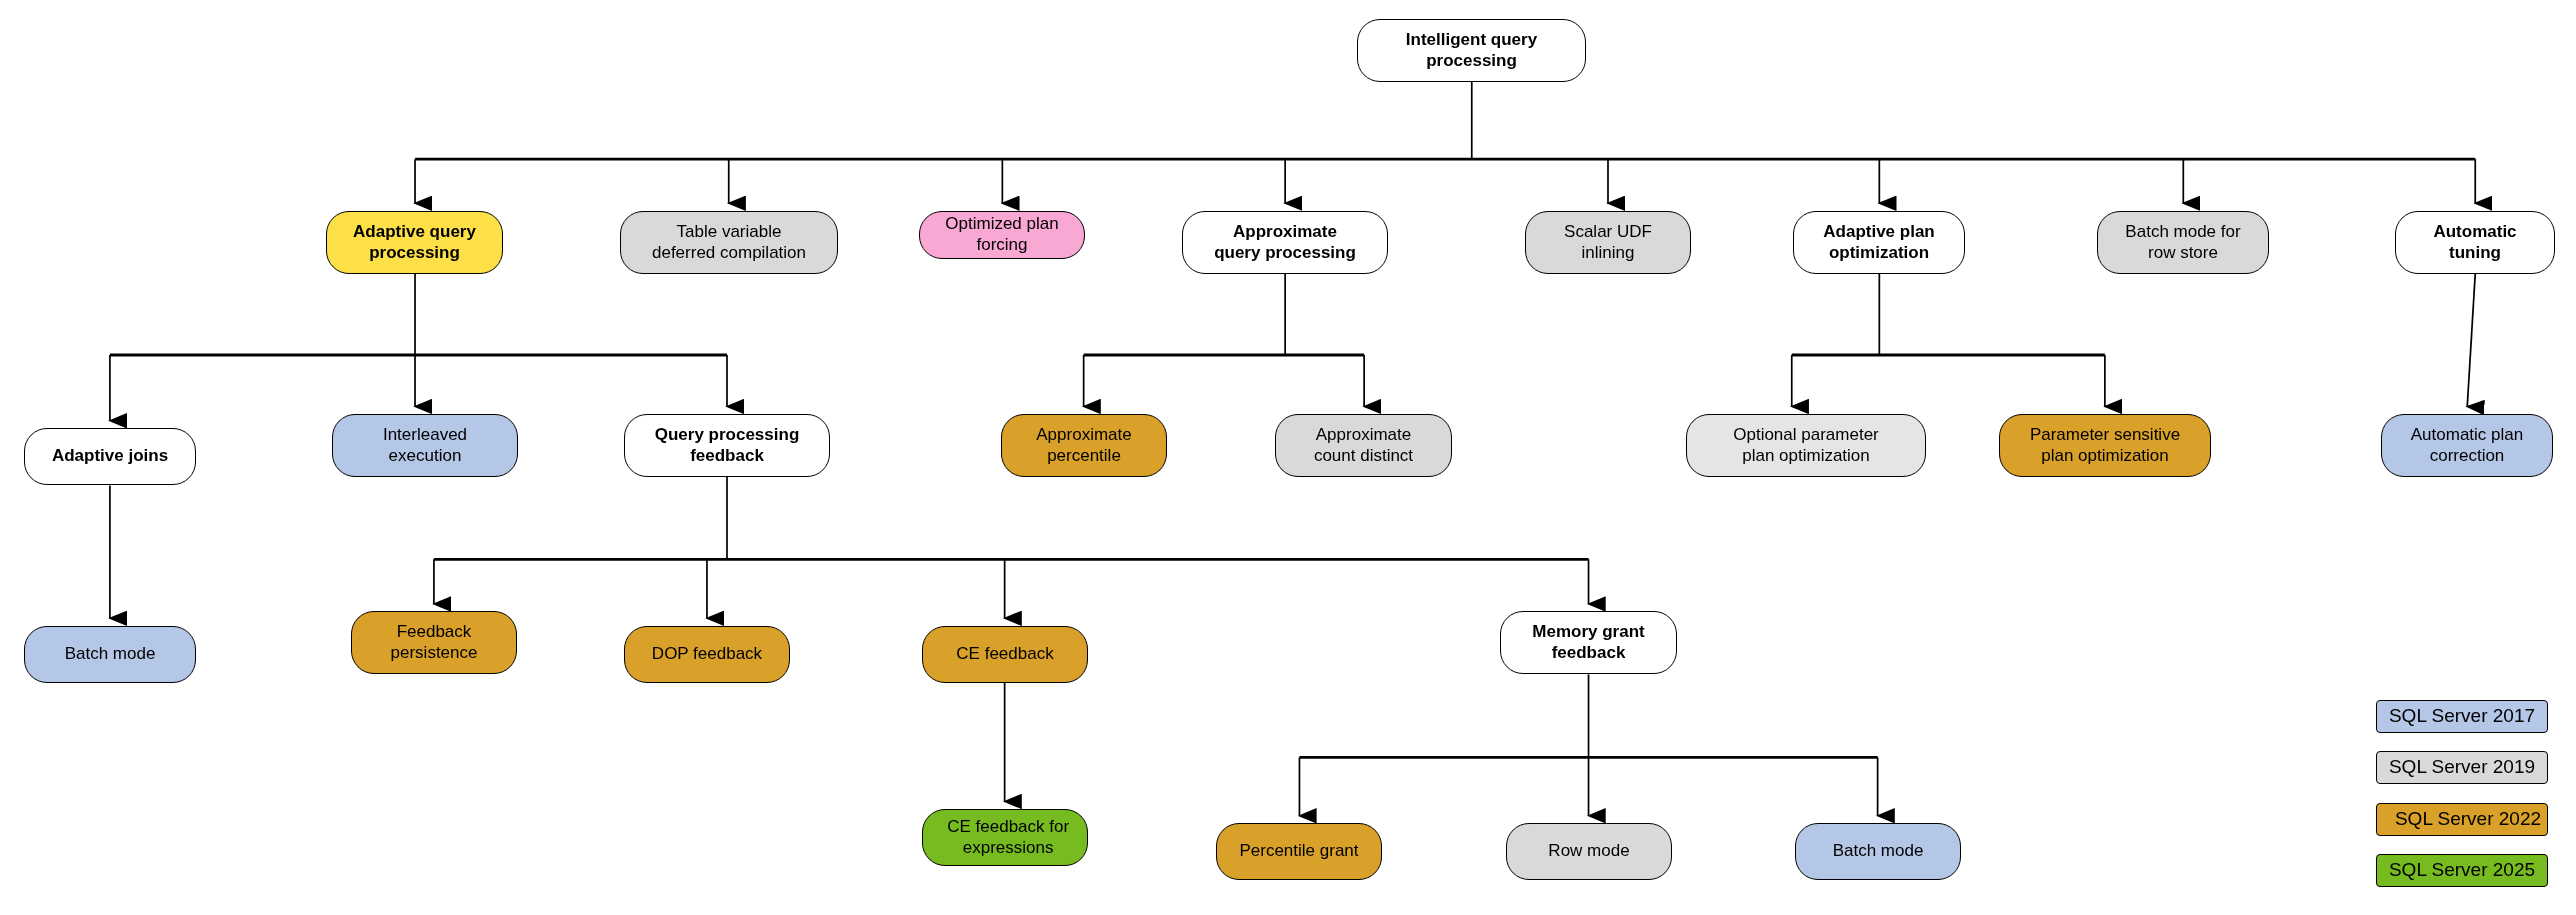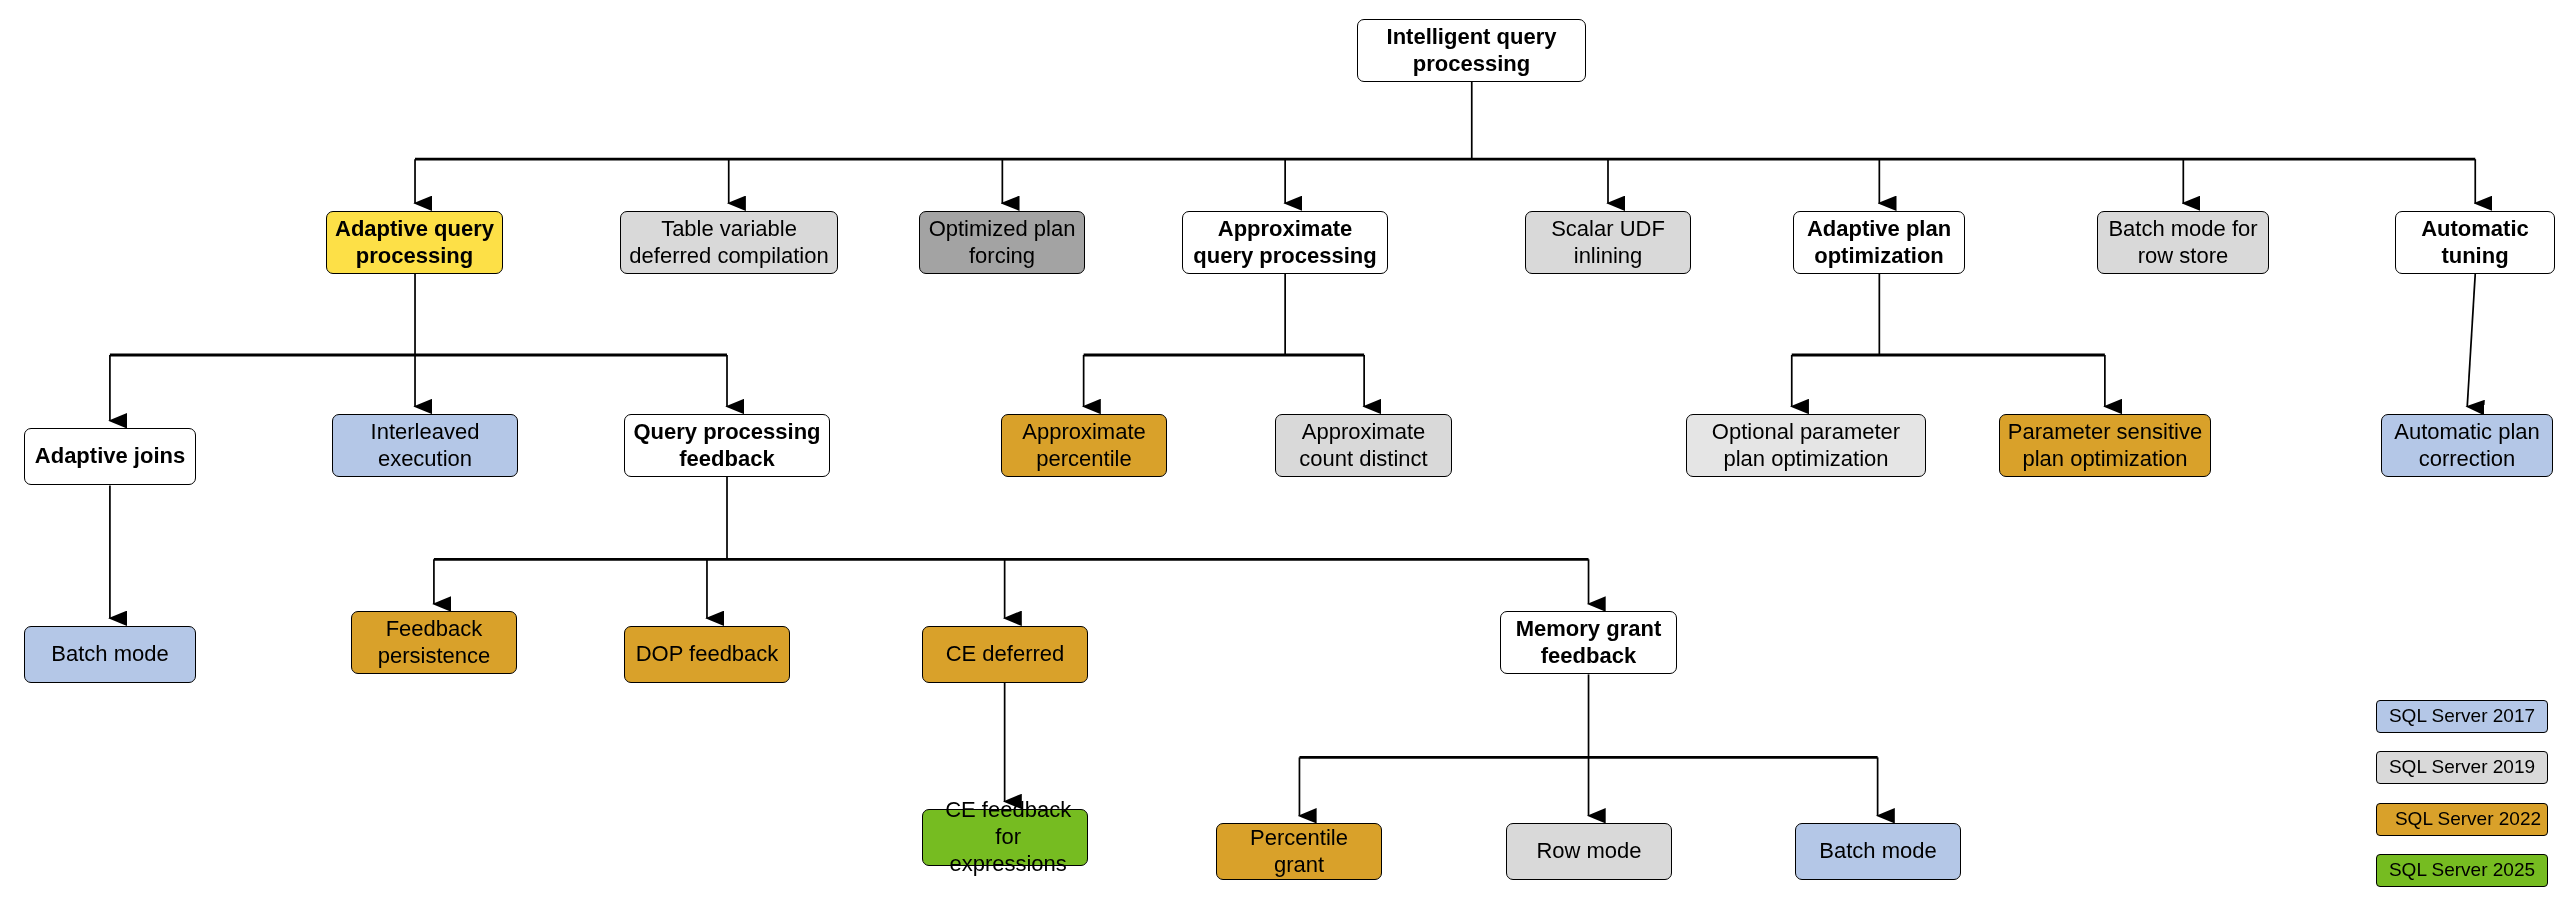--- a/index.html
+++ b/index.html
@@ -19,28 +19,28 @@
     position: absolute;
     left: 0; top: 0;
     width: 2576px;
     height: 916px;
     pointer-events: none;
   }
   .node {
     position: absolute;
     box-sizing: border-box;
     border: 1.7px solid #000000;
-    border-radius: 7px;
+    border-radius: 23px;
     background: #ffffff;
     display: flex;
     align-items: center;
     justify-content: center;
     text-align: center;
     color: #000000;
-    font-size: 22px;
+    font-size: 17px;
     line-height: 1.22;
     padding: 2.3px 5.7px;
     white-space: pre-line;
   }
   .node.bold { font-weight: bold; }
   .legend-item {
     position: absolute;
     box-sizing: border-box;
     border: 1.7px solid #000000;
     border-radius: 4px;
@@ -104,21 +104,21 @@
         <path d="M3280,1323 L3280,1425" stroke-width="3" stroke="#000000" fill="none" marker-end="url(#arrow)"></path>
       </g>
   </svg>
   <div id="node-layer">
       <div class="node bold" style="left: 1357px; top: 19px; width: 229px; height: 63px; background: rgb(255, 255, 255);">Intelligent query
 processing</div>
       <div class="node bold" style="left: 326px; top: 211px; width: 177px; height: 63px; background: #fde047;">Adaptive query
 processing</div>
       <div class="node" style="left: 620px; top: 211px; width: 218px; height: 63px; background: rgb(217, 217, 217);">Table variable
 deferred compilation</div>
-      <div class="node" style="left: 919px; top: 211px; width: 166px; height: 63px; background: #a3a3a3;">Optimized plan
+      <div class="node" style="left: 919px; top: 211px; width: 166px; height: 48px; background: #f9a8d4;">Optimized plan
 forcing</div>
       <div class="node bold" style="left: 1182px; top: 211px; width: 206px; height: 63px; background: rgb(255, 255, 255);">Approximate
 query processing</div>
       <div class="node" style="left: 1525px; top: 211px; width: 166px; height: 63px; background: rgb(217, 217, 217);">Scalar UDF
 inlining</div>
       <div class="node bold" style="left: 1793px; top: 211px; width: 172px; height: 63px; background: rgb(255, 255, 255);">Adaptive plan
 optimization</div>
       <div class="node" style="left: 2097px; top: 211px; width: 172px; height: 63px; background: rgb(217, 217, 217);">Batch mode for
 row store</div>
       <div class="node bold" style="left: 2395px; top: 211px; width: 160px; height: 63px; background: rgb(255, 255, 255);">Automatic
@@ -135,21 +135,21 @@
       <div class="node" style="left: 1686px; top: 414px; width: 240px; height: 63px; background: #e5e5e5;">Optional parameter
 plan optimization</div>
       <div class="node" style="left: 1999px; top: 414px; width: 212px; height: 63px; background: rgb(217, 161, 42);">Parameter sensitive
 plan optimization</div>
       <div class="node" style="left: 2381px; top: 414px; width: 172px; height: 63px; background: rgb(180, 199, 231);">Automatic plan
 correction</div>
       <div class="node" style="left: 24px; top: 626px; width: 172px; height: 57px; background: rgb(180, 199, 231);">Batch mode</div>
       <div class="node" style="left: 351px; top: 611px; width: 166px; height: 63px; background: rgb(217, 161, 42);">Feedback
 persistence</div>
       <div class="node" style="left: 624px; top: 626px; width: 166px; height: 57px; background: rgb(217, 161, 42);">DOP feedback</div>
-      <div class="node" style="left: 922px; top: 626px; width: 166px; height: 57px; background: rgb(217, 161, 42);">CE deferred</div>
+      <div class="node" style="left: 922px; top: 626px; width: 166px; height: 57px; background: rgb(217, 161, 42);">CE feedback</div>
       <div class="node bold" style="left: 1500px; top: 611px; width: 177px; height: 63px; background: rgb(255, 255, 255);">Memory grant
 feedback</div>
       <div class="node" style="left: 922px; top: 809px; width: 166px; height: 57px; background: rgb(118, 188, 33); padding-left: 12px;">CE feedback for
 expressions</div>
       <div class="node" style="left: 1216px; top: 823px; width: 166px; height: 57px; background: rgb(217, 161, 42);">Percentile grant</div>
       <div class="node" style="left: 1506px; top: 823px; width: 166px; height: 57px; background: rgb(217, 217, 217);">Row mode</div>
       <div class="node" style="left: 1795px; top: 823px; width: 166px; height: 57px; background: rgb(180, 199, 231);">Batch mode</div>
     </div>
   <div id="legend-layer">
       <div class="legend-item" style="left: 2376px; top: 700px; width: 172px; height: 33px; background: rgb(180, 199, 231);">SQL Server 2017</div>

